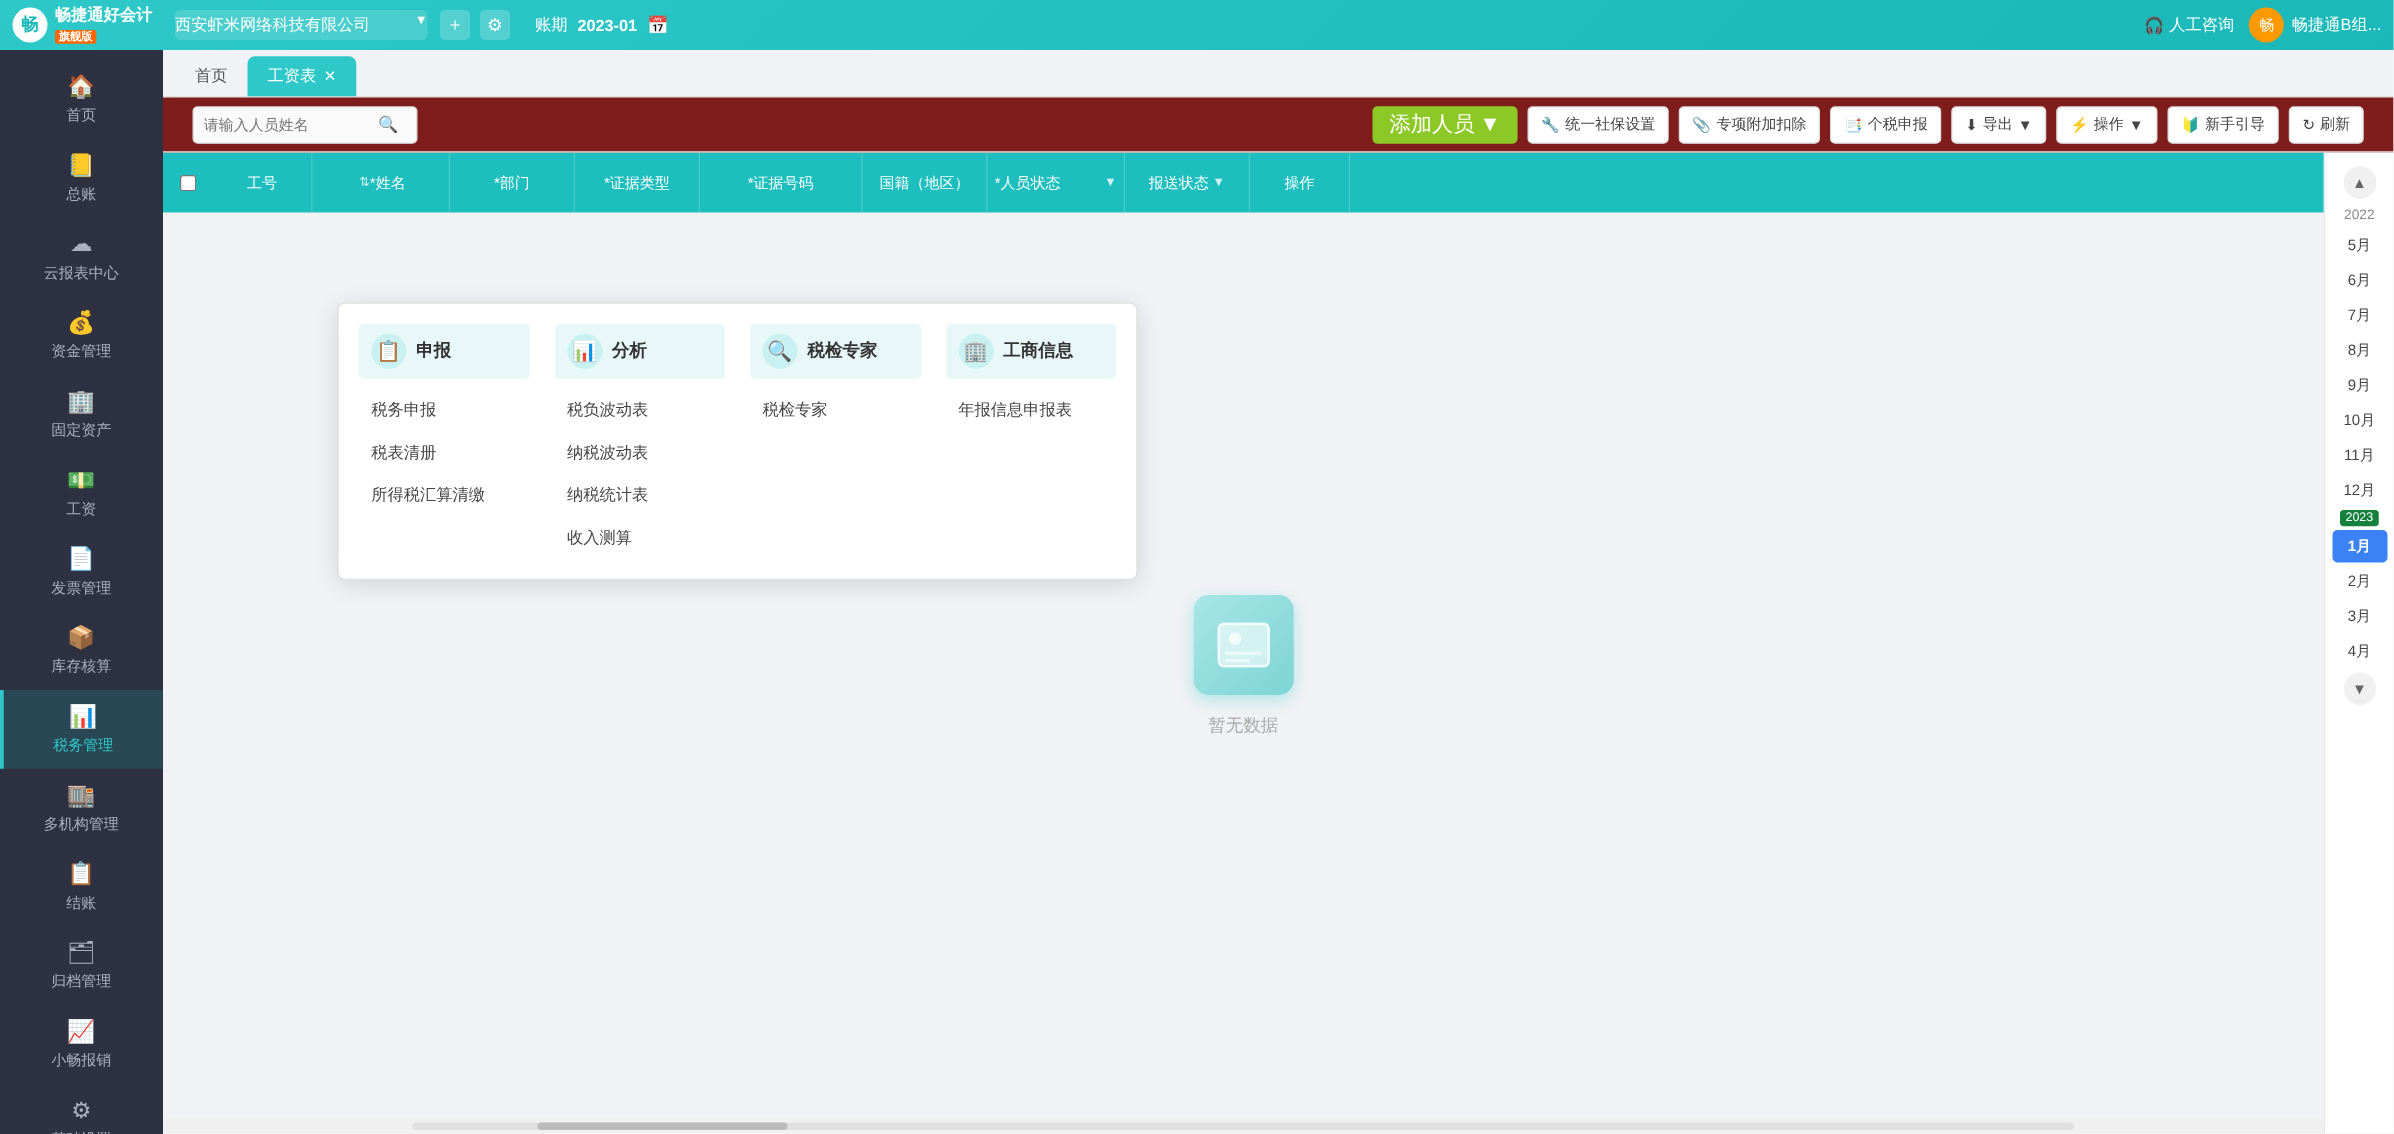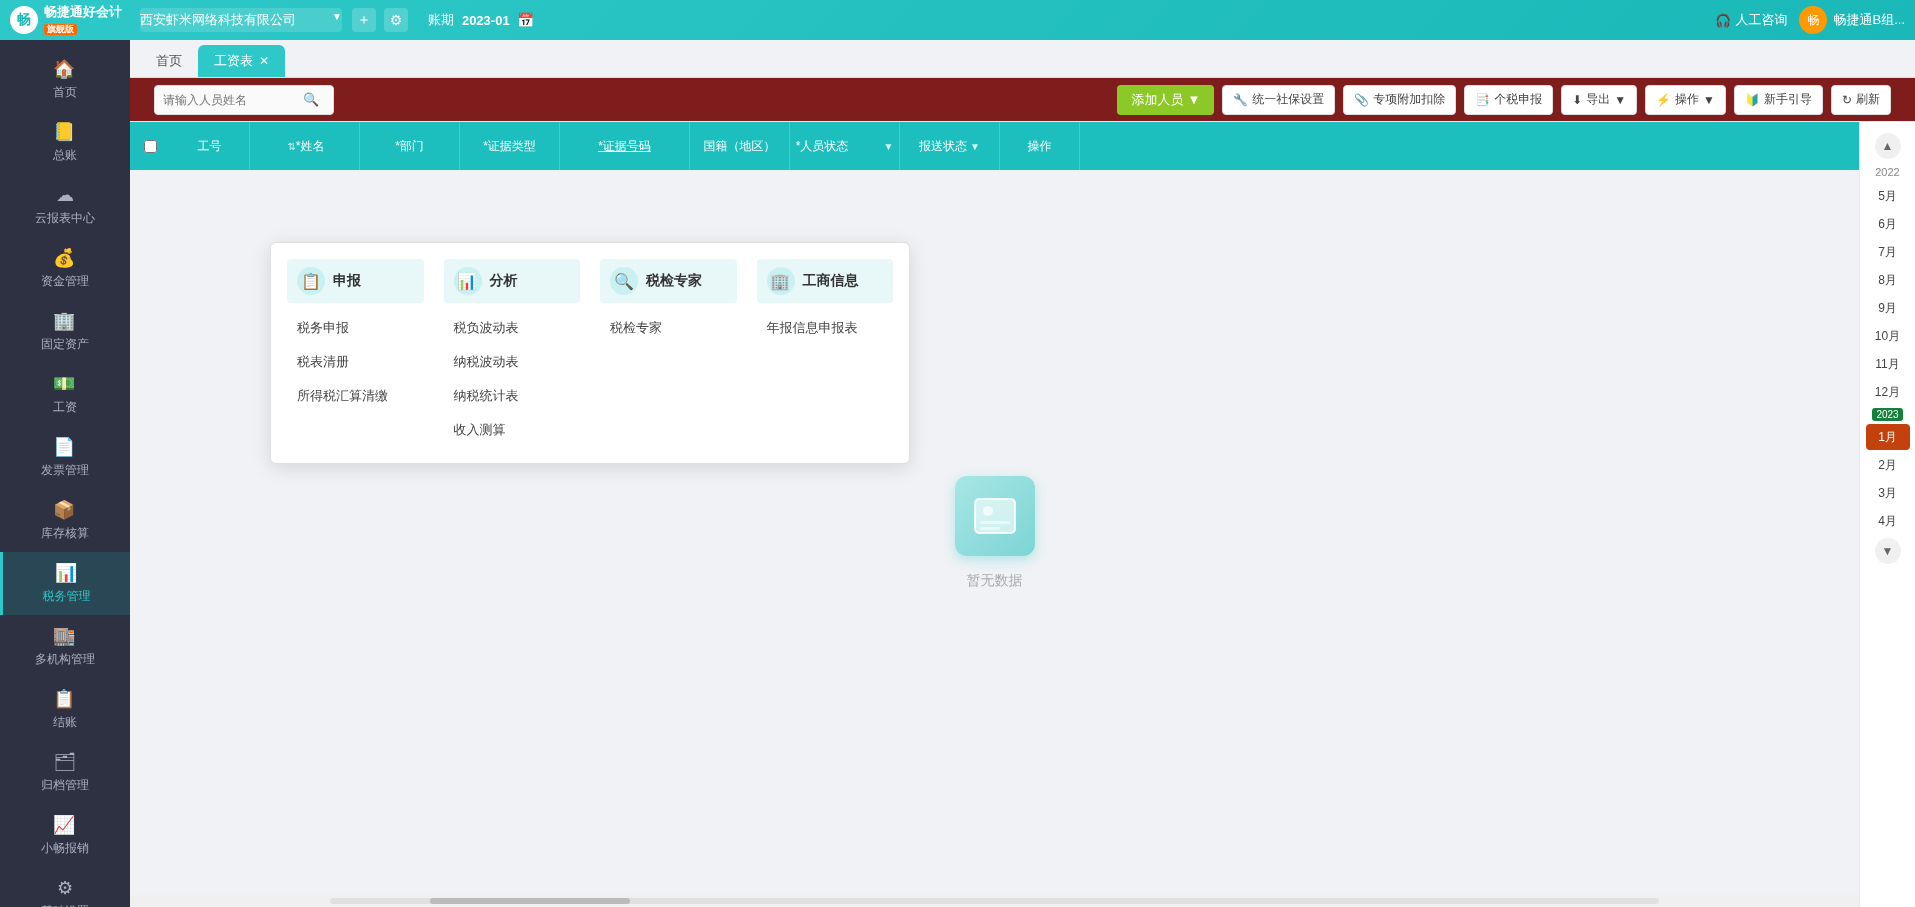--- a/index.html
+++ b/index.html
@@ -181,21 +181,21 @@
       color: #999;
     }
     .search-icon { color: #aaa; font-size: 13px; }
     .add-person-btn {
       height: 30px;
       background: #8dc926;
       color: white;
       border: none;
       border-radius: 4px;
       padding: 0 14px;
-      font-size: 13px;
+      font-size: 17px;
       cursor: pointer;
       display: flex; align-items: center; gap: 4px;
       margin-left: auto;
     }
     .toolbar-action-btn {
       height: 30px;
       background: white;
       border: 1px solid #ddd;
       border-radius: 4px;
       padding: 0 10px;
@@ -322,21 +322,21 @@
     }
     .cal-month-item {
       width: 44px; height: 26px;
       display: flex; align-items: center; justify-content: center;
       border-radius: 4px;
       cursor: pointer;
       font-size: 12px;
       color: #444;
       margin: 1px 0;
     }
-    .cal-month-item.current { background: #c2410c; color: white; font-weight: normal; }
+    .cal-month-item.current { background: #3b82f6; color: white; font-weight: bold; }
     .cal-nav {
       width: 26px; height: 26px;
       border-radius: 50%;
       background: #f0f0f0;
       display: flex; align-items: center; justify-content: center;
       cursor: pointer; color: #666; font-size: 12px;
       margin: 3px 0;
     }
     .cal-year-badge {
       background: #15803d; color: white;
@@ -368,21 +368,21 @@
       position: relative;
       display: flex;
       flex-direction: column;
     }
 
     
     .col-id { width: 80px; }
     .col-name { width: 110px; }
     .col-dept { width: 100px; }
     .col-idtype { width: 100px; }
-    .col-idno { width: 130px; text-decoration: underline; }
+    .col-idno { width: 130px; }
     .col-nation { width: 100px; }
     .col-status { width: 110px; gap: 32px; }
     .col-report-status { width: 100px; }
     .col-base-salary { width: 100px; }
     .col-allowance { width: 80px; }
     .col-perf { width: 80px; }
     .col-deduct { width: 80px; }
     .col-total { width: 80px; }
     .col-pension { width: 80px; }
     .col-op { width: 80px; }

